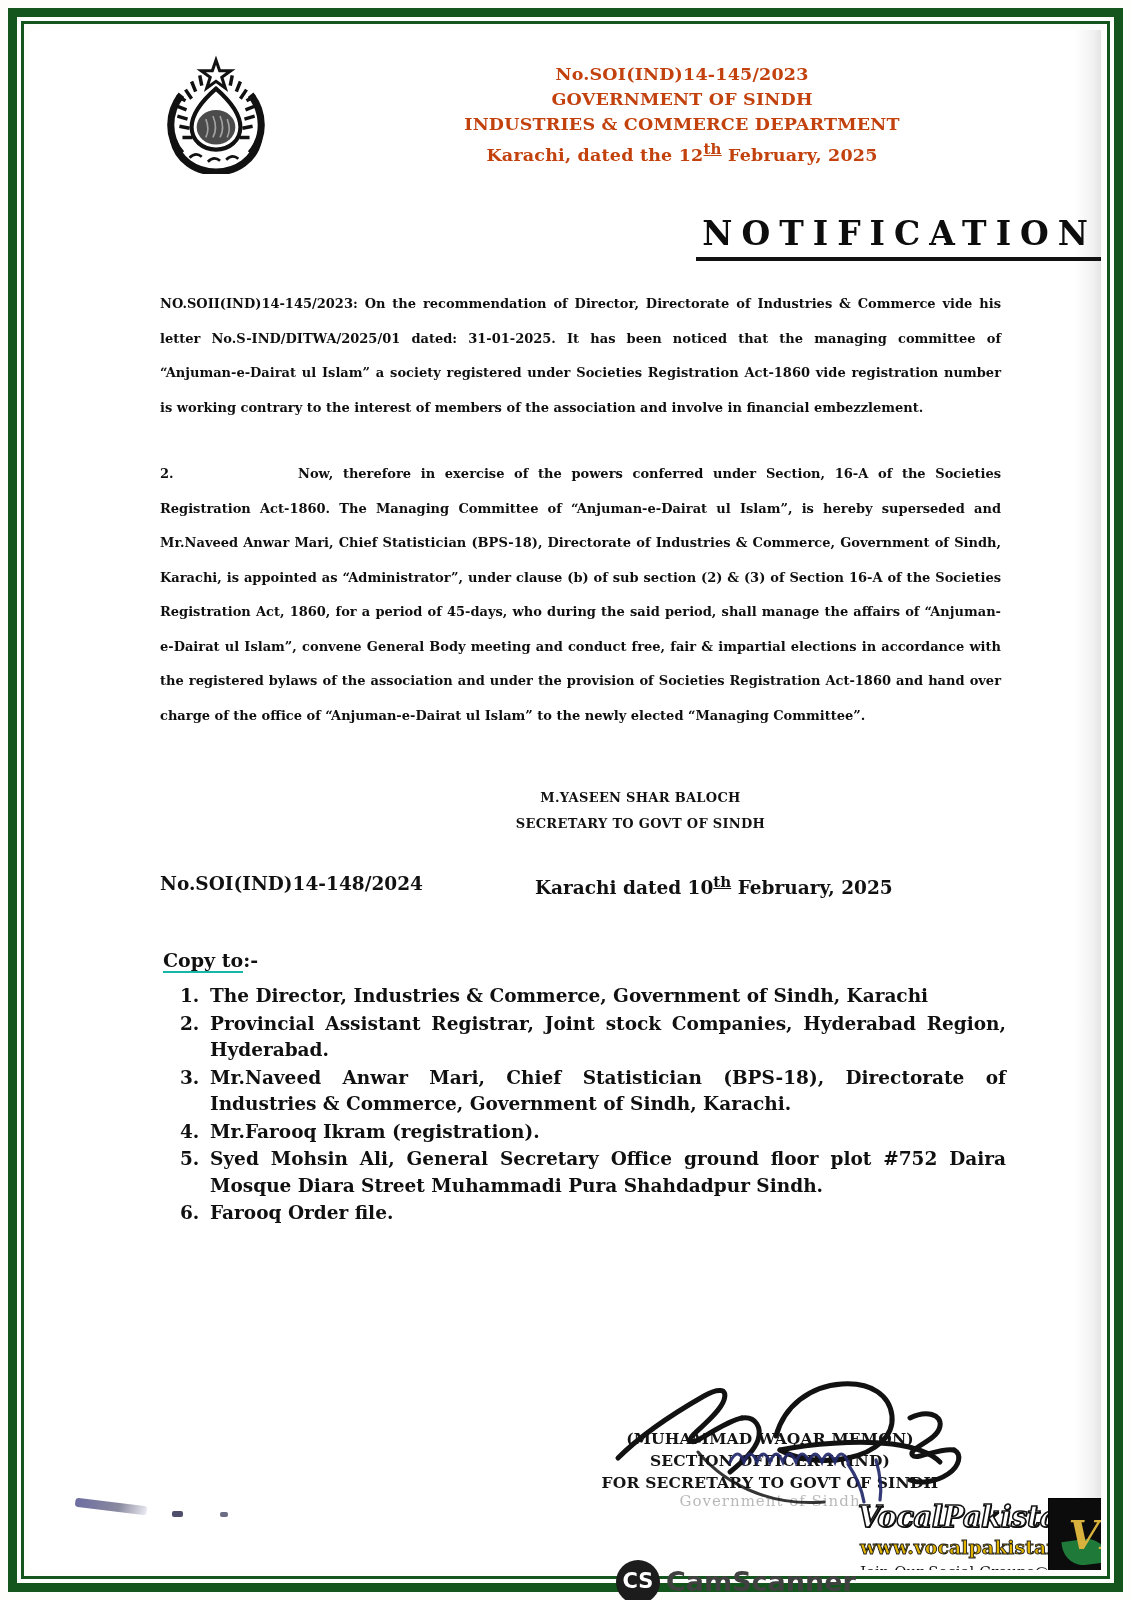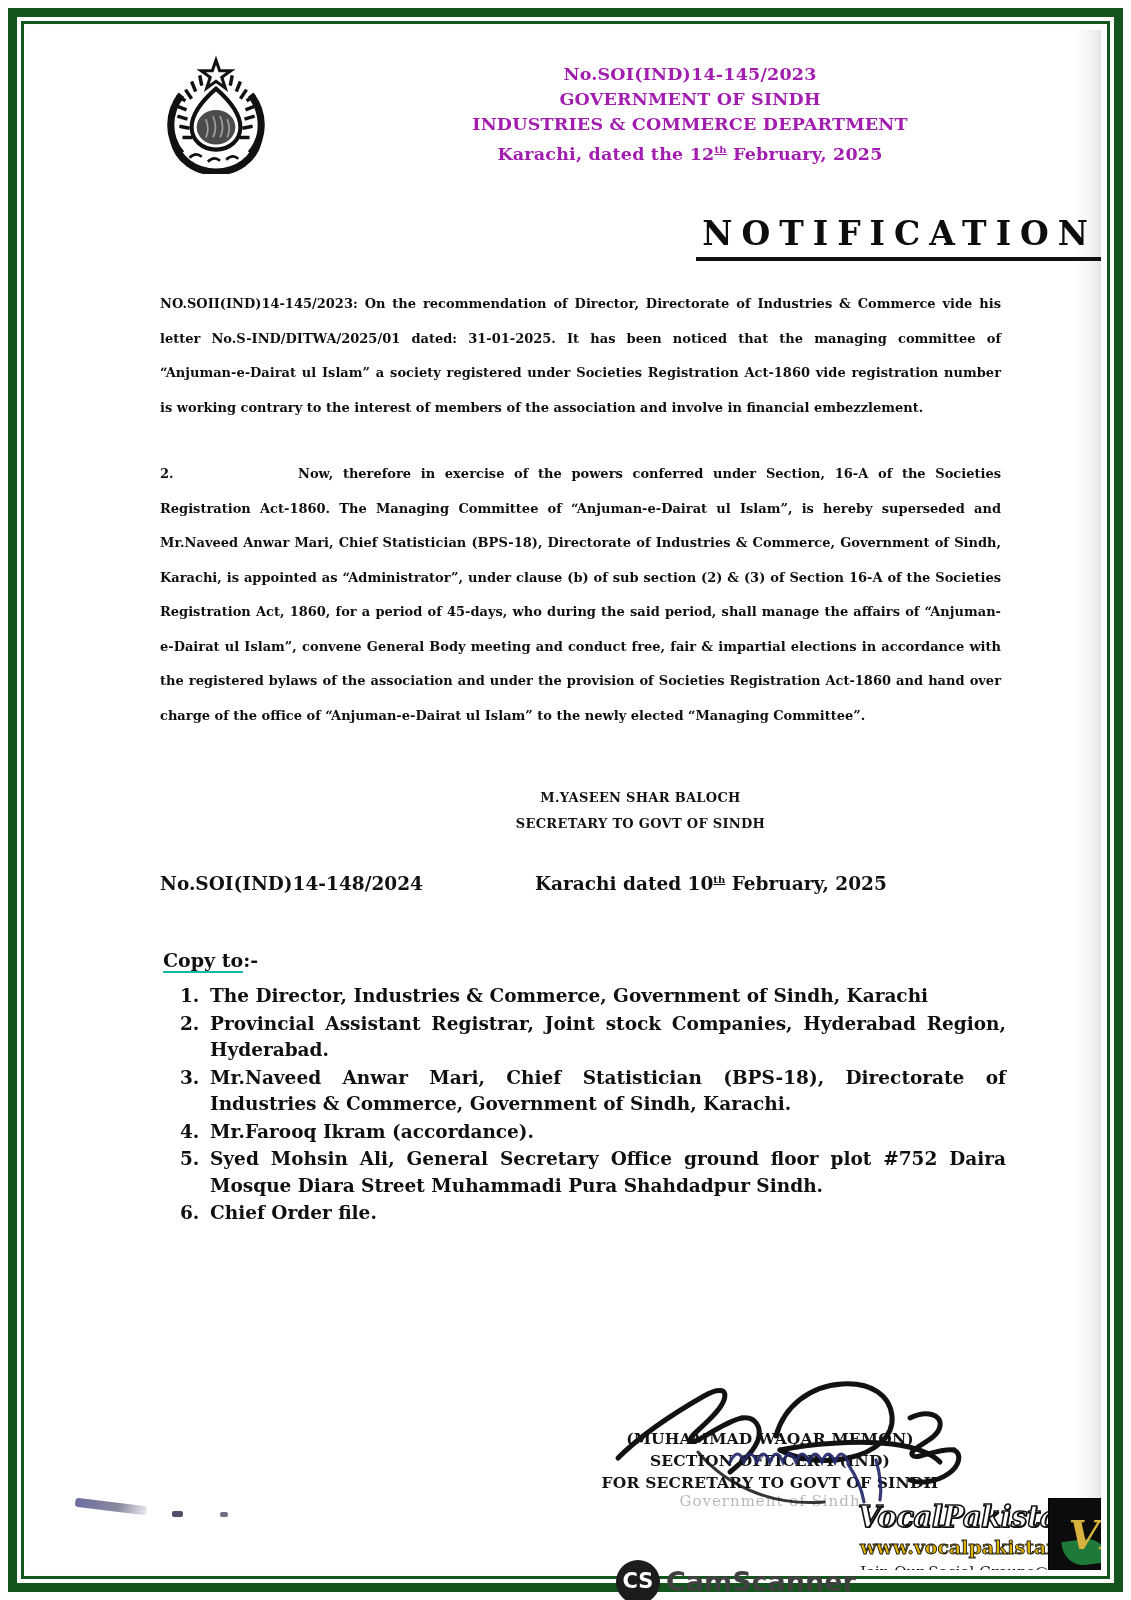--- a/index.html
+++ b/index.html
@@ -62,33 +62,33 @@
   }
   .emblem {
     position: absolute;
     left: 125px;
     top: 22px;
     width: 122px;
     height: 122px;
   }
   .header-text {
     position: absolute;
-    left: 300px;
+    left: 292px;
     top: 32px;
     width: 720px;
     text-align: center;
     font-family: "DejaVu Serif", serif;
     font-weight: bold;
     font-size: 17.5px;
     line-height: 25px;
     letter-spacing: .2px;
-    color: #a21caf;
+    color: #c2410c;
   }
   .header-text div { white-space: nowrap; }
-  .sup { font-size: 10px; vertical-align: super; text-decoration: underline; }
+  .sup { font-size: 15px; vertical-align: super; text-decoration: underline; }
 
   
   .notif-wrap {
     text-align: right;
     margin-top: 39px;
   }
   .notif {
     display: inline-block;
     font-family: "DejaVu Serif", serif;
     font-weight: bold;
@@ -447,23 +447,23 @@
         <span class="right"><span>Karachi dated 10</span><span class="sup">th</span><span> February, 2025</span></span>
       </div>
 
       
       <div class="copyto-label"><span class="u">Copy to</span><span>:-</span></div>
 
       <ul class="copy-list">
         <li><span class="num">1.</span><span>The Director, Industries &amp; Commerce, Government of Sindh, Karachi</span></li>
         <li><span class="num">2.</span><span>Provincial Assistant Registrar, Joint stock Companies, Hyderabad Region, Hyderabad.</span></li>
         <li><span class="num">3.</span><span>Mr.Naveed Anwar Mari, Chief Statistician (BPS-18), Directorate of Industries &amp; Commerce, Government of Sindh, Karachi.</span></li>
-        <li><span class="num">4.</span><span>Mr.Farooq Ikram (accordance).</span></li>
+        <li><span class="num">4.</span><span>Mr.Farooq Ikram (registration).</span></li>
         <li><span class="num">5.</span><span>Syed Mohsin Ali, General Secretary Office ground floor plot #752 Daira Mosque Diara Street Muhammadi Pura Shahdadpur Sindh.</span></li>
-        <li><span class="num">6.</span><span>Chief Order file.</span></li>
+        <li><span class="num">6.</span><span>Farooq Order file.</span></li>
       </ul>
 
       
       <div class="stamp-area">
         <div class="stamp-text">
           <div>(MUHAMMAD WAQAR MEMON)</div>
           <div>SECTION OFFICER-I (IND)</div>
           <div>FOR SECRETARY TO GOVT OF SINDH</div>
         </div>
         <div class="stamp-faint">Government of Sindh</div>

